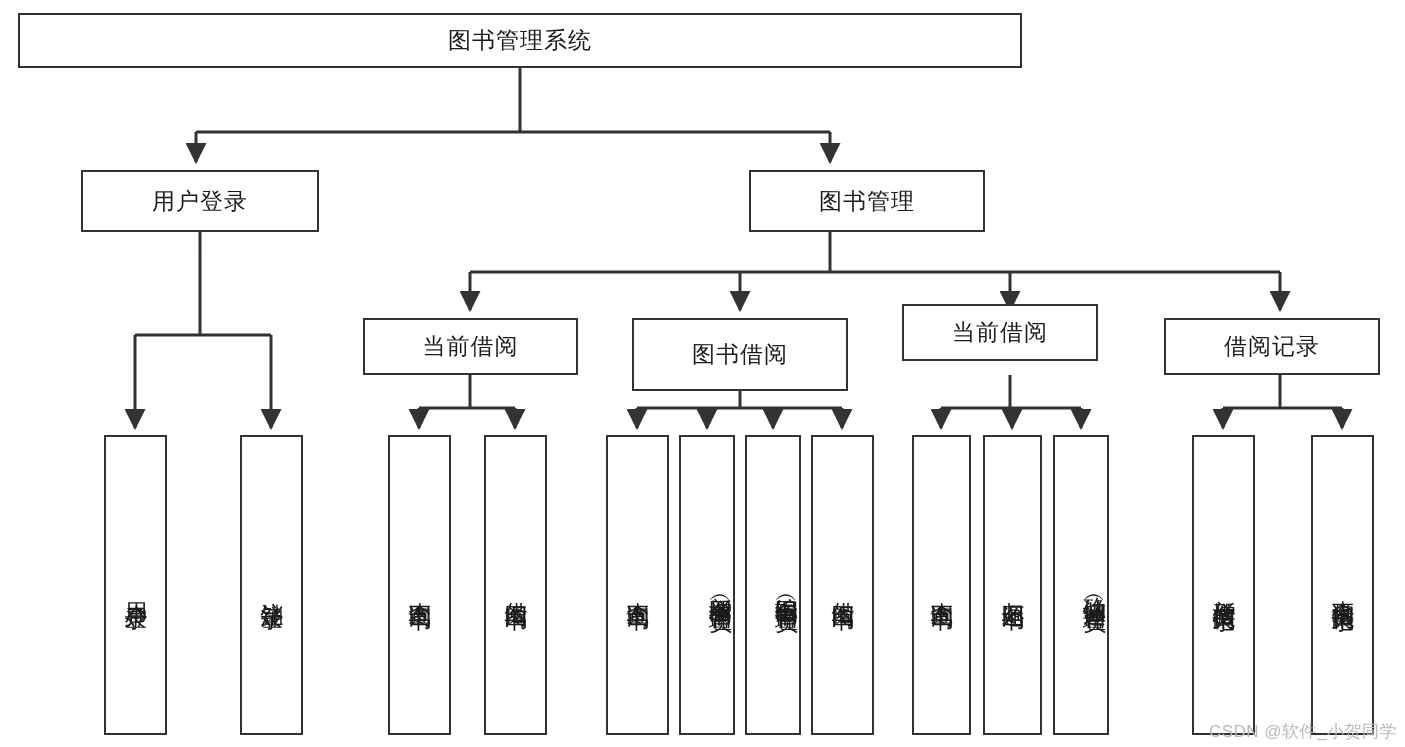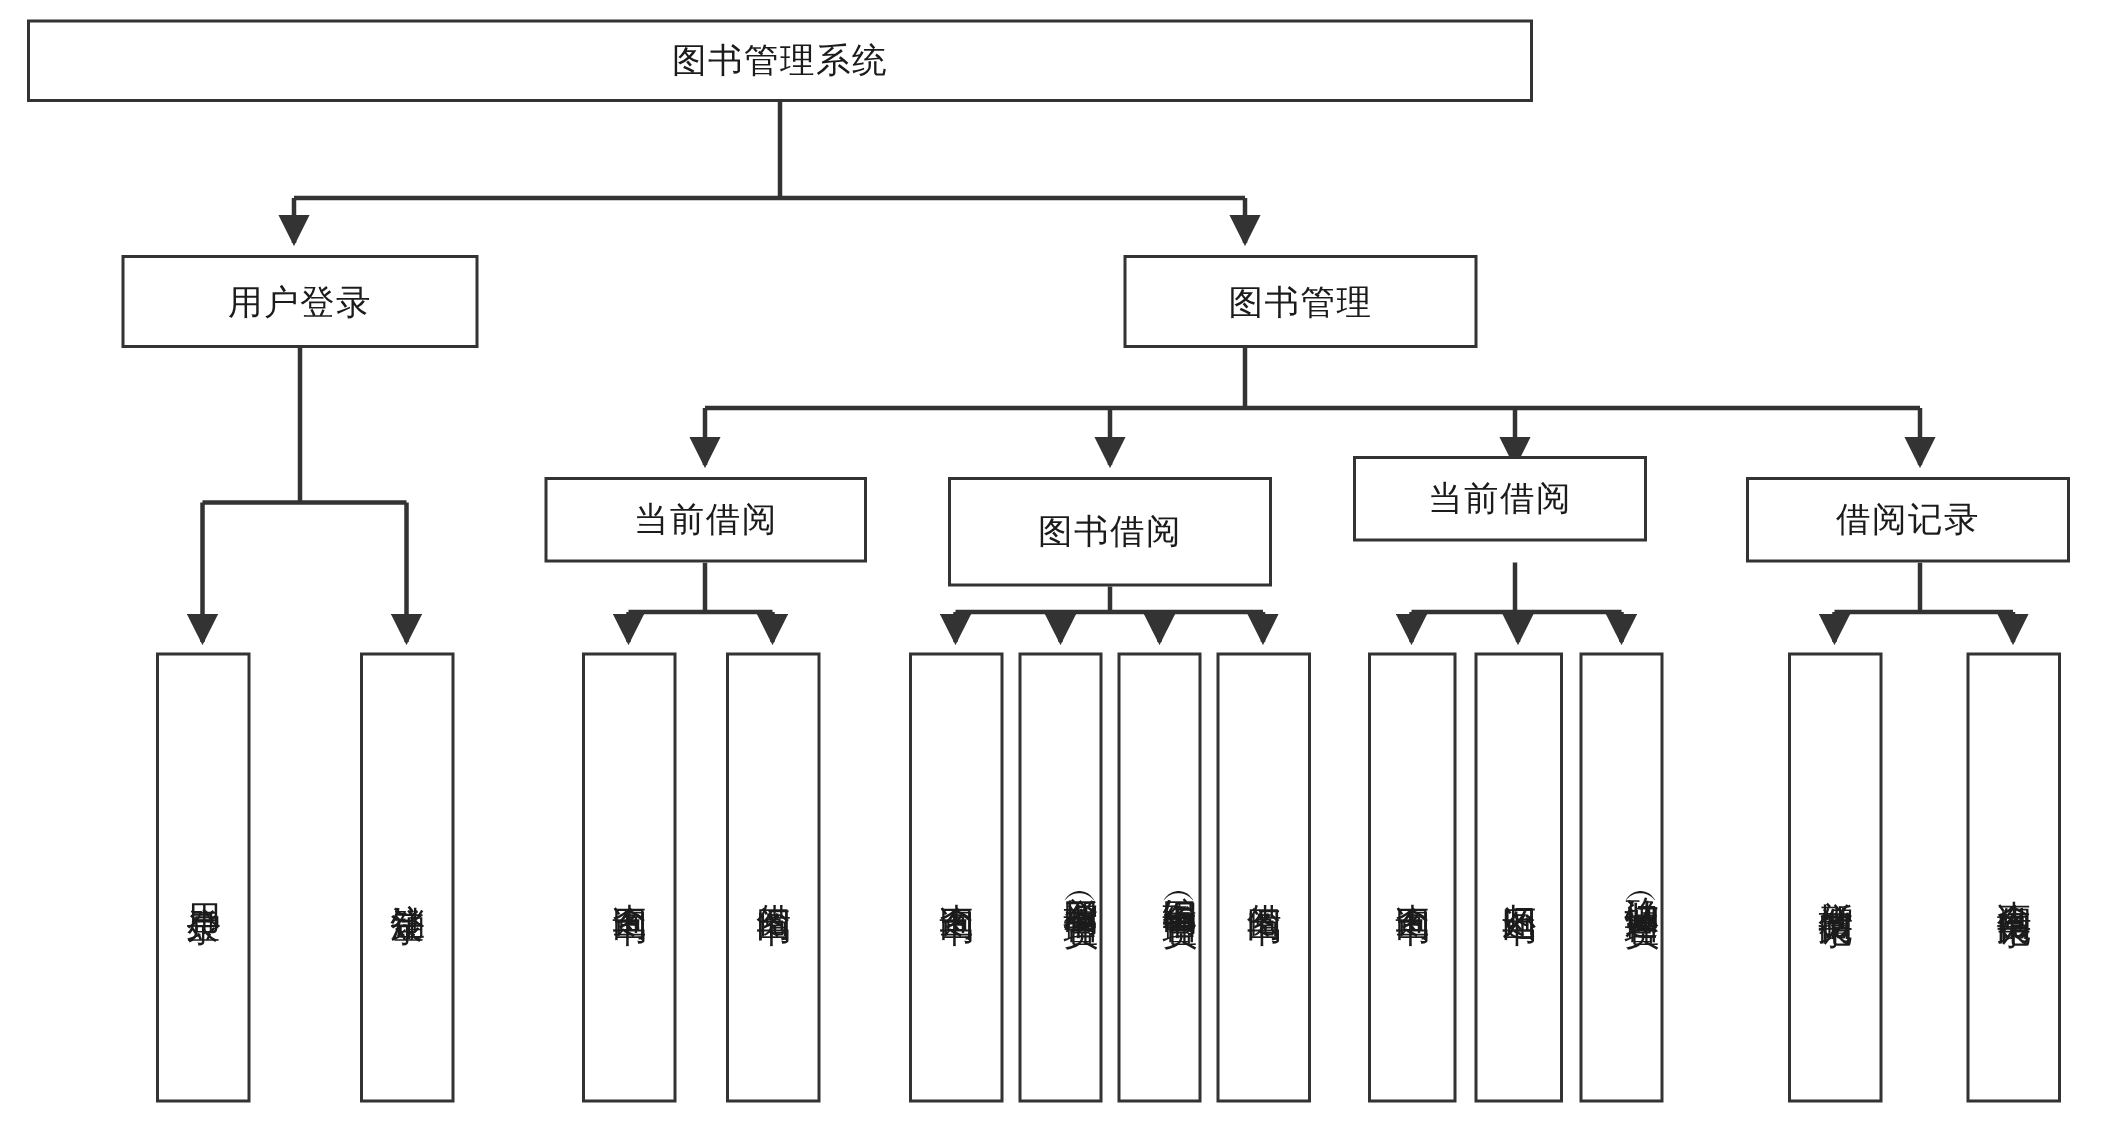--- a/index.html
+++ b/index.html
@@ -186,14 +186,15 @@
     <span class="txt">确认归还（管理员）</span>
   </div>
 
   <div class="node vert centered" style="left:1192px; top:435px; width:63px; height:300px;">
     <span class="txt">新增借阅记录</span>
   </div>
   <div class="node vert centered" style="left:1311px; top:435px; width:63px; height:300px;">
     <span class="txt">查询借阅记录</span>
   </div>
 
+  <div class="watermark">CSDN @软件_小贺同学</div>
 
 </div>
 
 </body></html>

